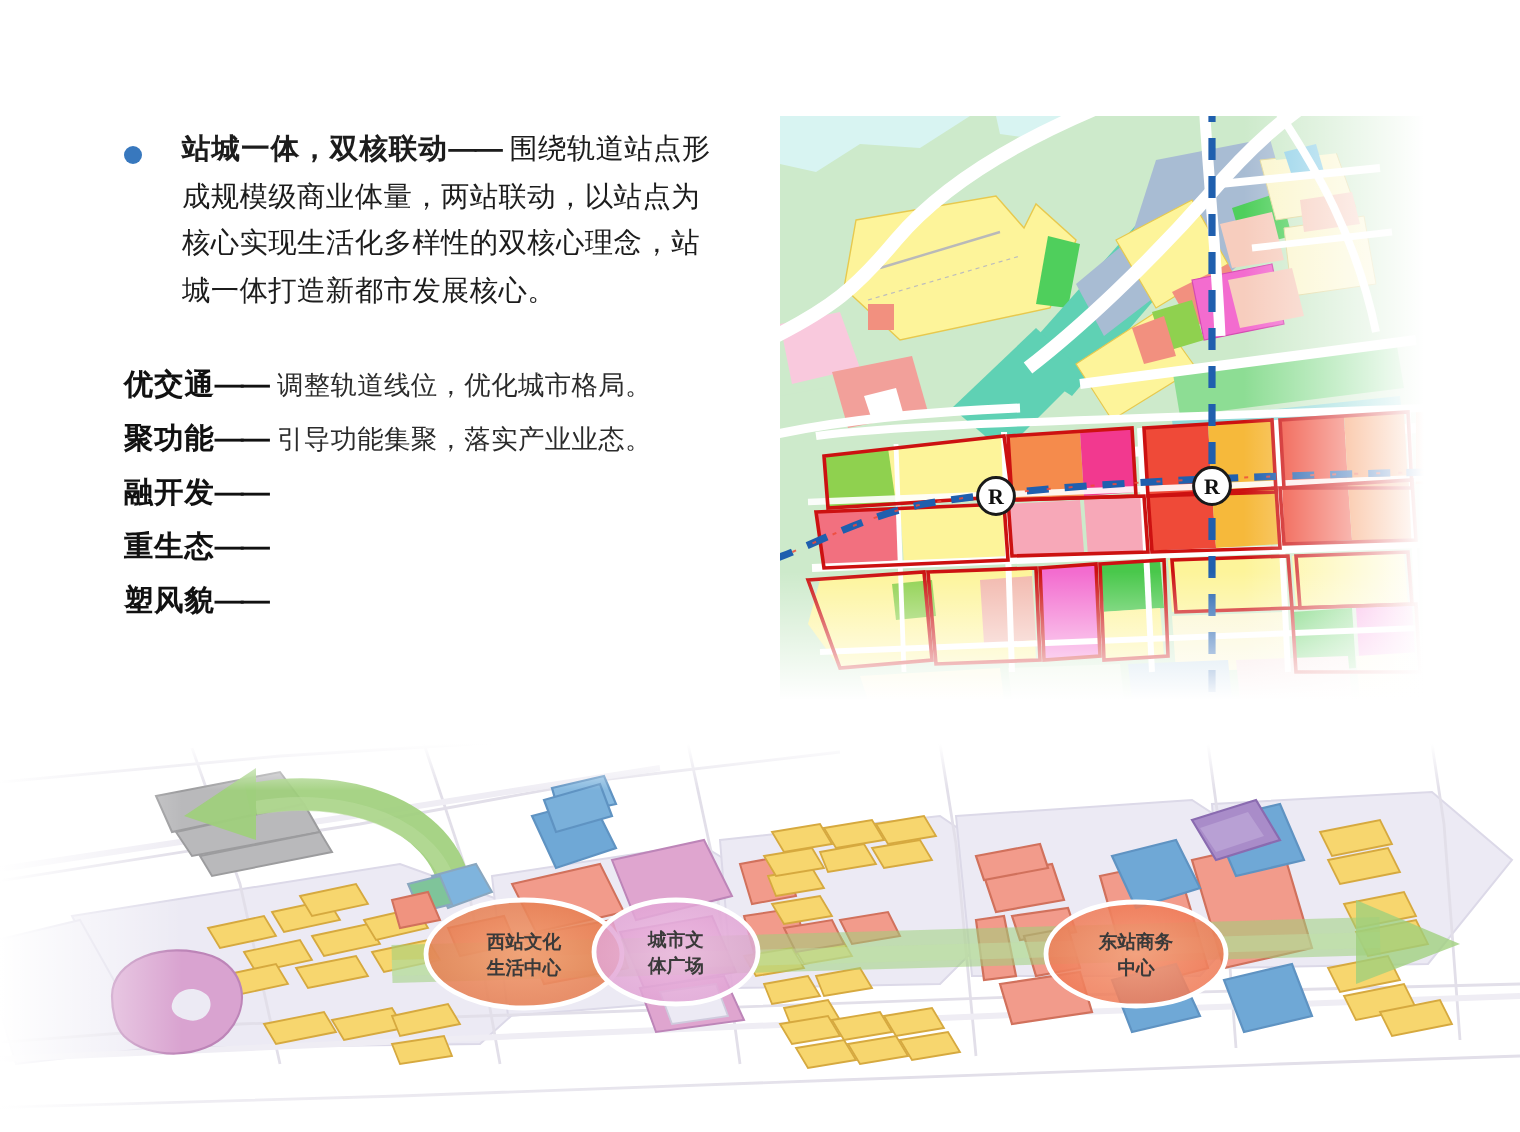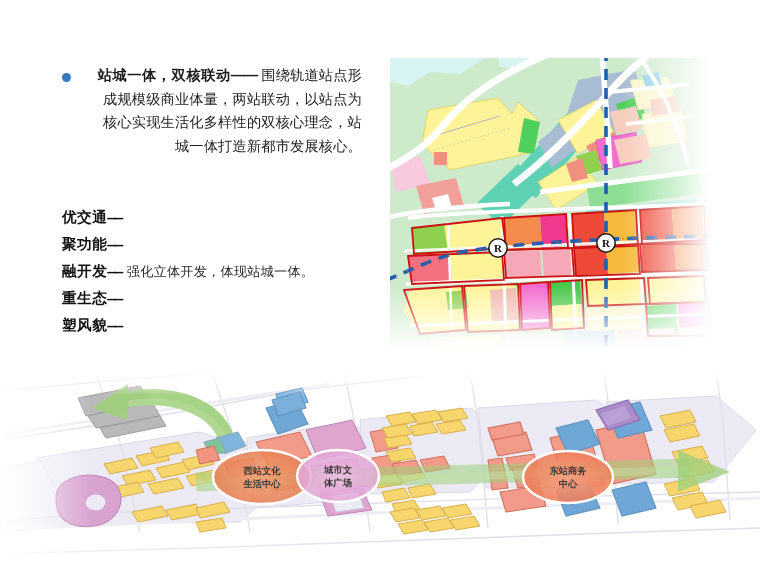--- a/index.html
+++ b/index.html
@@ -12,26 +12,25 @@
   #text-panel{position:absolute;left:0;top:0;width:380px;height:372px;}
 
   #lead-block{position:absolute;left:62px;top:64px;width:300px;}
   #lead-bullet{
     position:absolute;left:0;top:9px;width:9px;height:9px;border-radius:50%;
     background:#3878be;
   }
   #lead-text{
     margin-left:29px;font-size:14.2px;line-height:23.5px;color:#1c1c1c;
     letter-spacing:.2px;
-    text-align:right;
   }
   .lead-strong{font-weight:bold;letter-spacing:.6px;}
   .em-dash{font-weight:bold;letter-spacing:-1px;}
 
-  #principles{position:absolute;left:62px;top:208px;width:300px;font-family:Liberation Mono, monospace;}
+  #principles{position:absolute;left:62px;top:183px;width:300px;}
   .principle-row{
     height:27px;display:flex;align-items:baseline;white-space:nowrap;
   }
   .principle-term{
     font-weight:bold;font-size:14.6px;letter-spacing:.5px;color:#111111;
   }
   .principle-dash{
     font-weight:bold;font-size:14.6px;letter-spacing:-1.5px;color:#111111;
     margin-right:5px;
   }
@@ -70,31 +69,32 @@
     <div id="lead-text">
       <span class="lead-strong">站城一体，双核联动</span><span class="em-dash">——</span><span> 围绕轨道站点形成规模级商业体量，两站联动，以站点为核心实现生活化多样性的双核心理念，站城一体打造新都市发展核心。</span>
     </div>
   </div>
 
   <div id="principles">
 
     <div class="principle-row">
       <span class="principle-term">优交通</span>
       <span class="principle-dash">——</span>
+      <span class="principle-desc">调整轨道线位，优化城市格局。</span>
     </div>
 
     <div class="principle-row">
       <span class="principle-term">聚功能</span>
       <span class="principle-dash">——</span>
+      <span class="principle-desc">引导功能集聚，落实产业业态。</span>
     </div>
 
     <div class="principle-row">
       <span class="principle-term">融开发</span>
       <span class="principle-dash">——</span>
-      <span class="principle-desc">强化立体开发，体现站城一体。</span>
     </div>
 
     <div class="principle-row">
       <span class="principle-term">重生态</span>
       <span class="principle-dash">——</span>
     </div>
 
     <div class="principle-row">
       <span class="principle-term">塑风貌</span>
       <span class="principle-dash">——</span>

